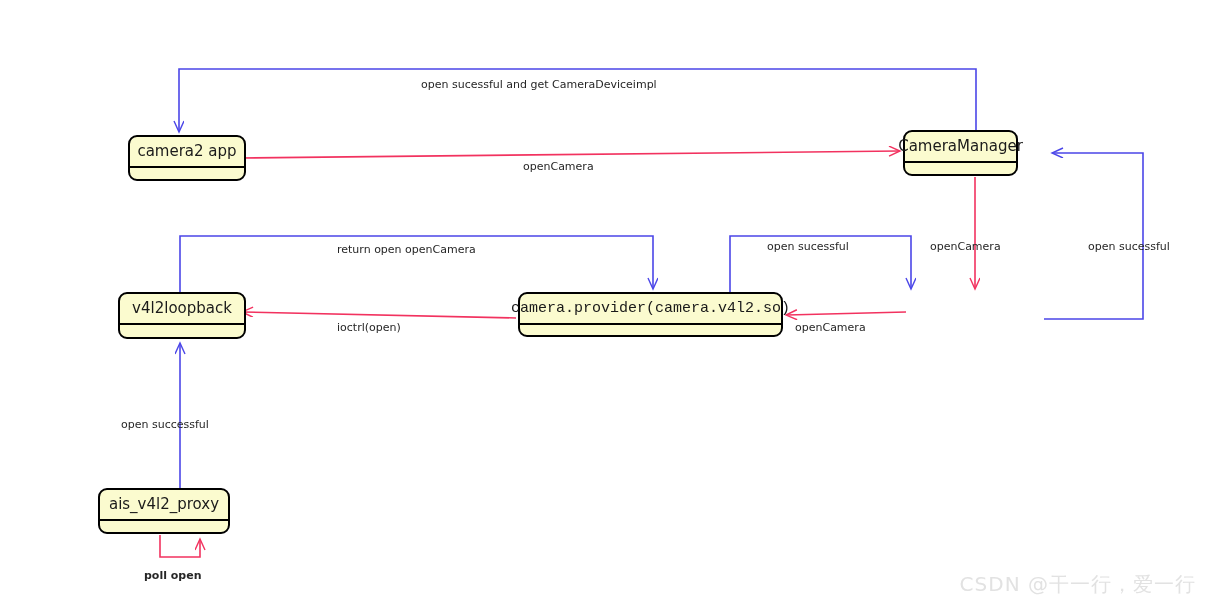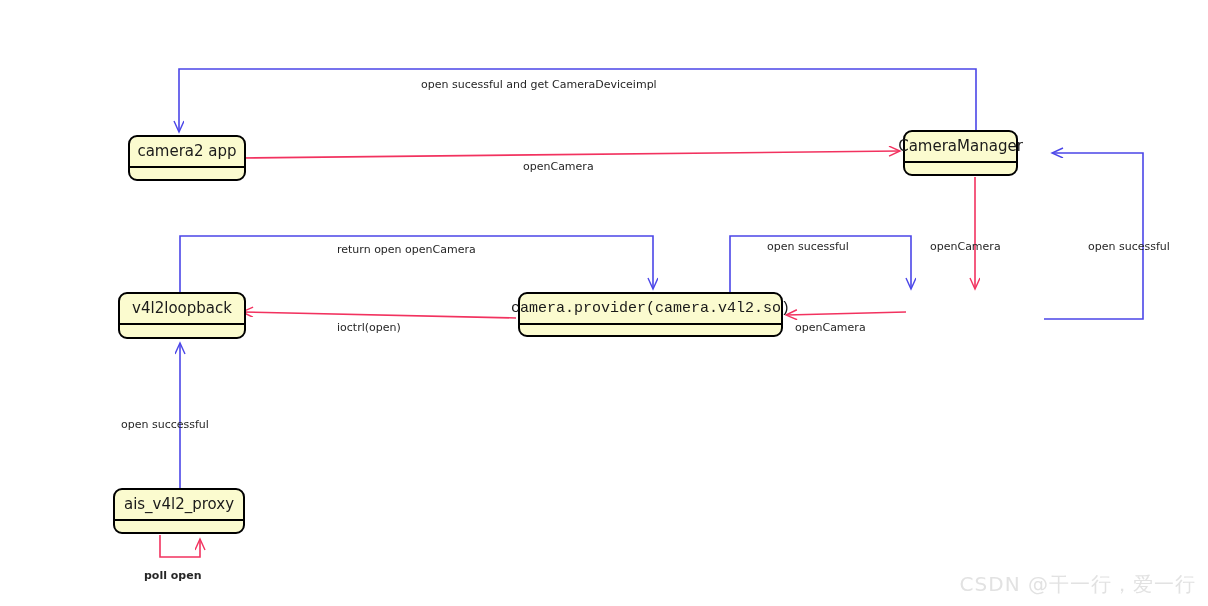--- a/index.html
+++ b/index.html
@@ -118,21 +118,21 @@
     <div class="node-title">v4l2loopback</div>
     <div class="node-body"></div>
   </div>
 
   <div class="node" style="left:518px; top:292px; width:265px; height:45px;font-family:Liberation Mono, monospace;">
     <div class="node-title">camera.provider(camera.v4l2.so)</div>
     <div class="node-body"></div>
   </div>
 
 
-  <div class="node" style="left:113px; top:488px; width:132px; height:46px;">
+  <div class="node" style="left:98px; top:488px; width:132px; height:46px;">
     <div class="node-title">ais_v4l2_proxy</div>
     <div class="node-body"></div>
   </div>
 
   <div class="edge-label" style="left:421px; top:79px;">open sucessful and get CameraDeviceimpl</div>
 
   <div class="edge-label" style="left:523px; top:161px;">openCamera</div>
 
   <div class="edge-label" style="left:1088px; top:241px;">open sucessful</div>
 

